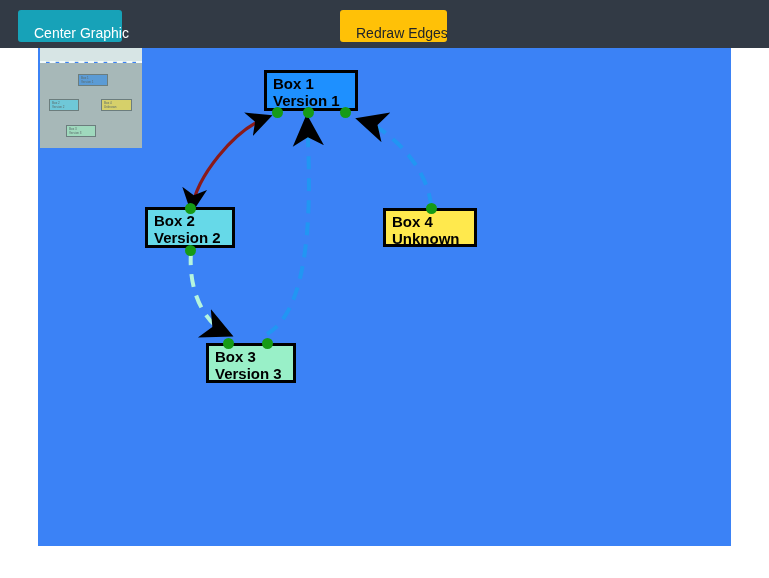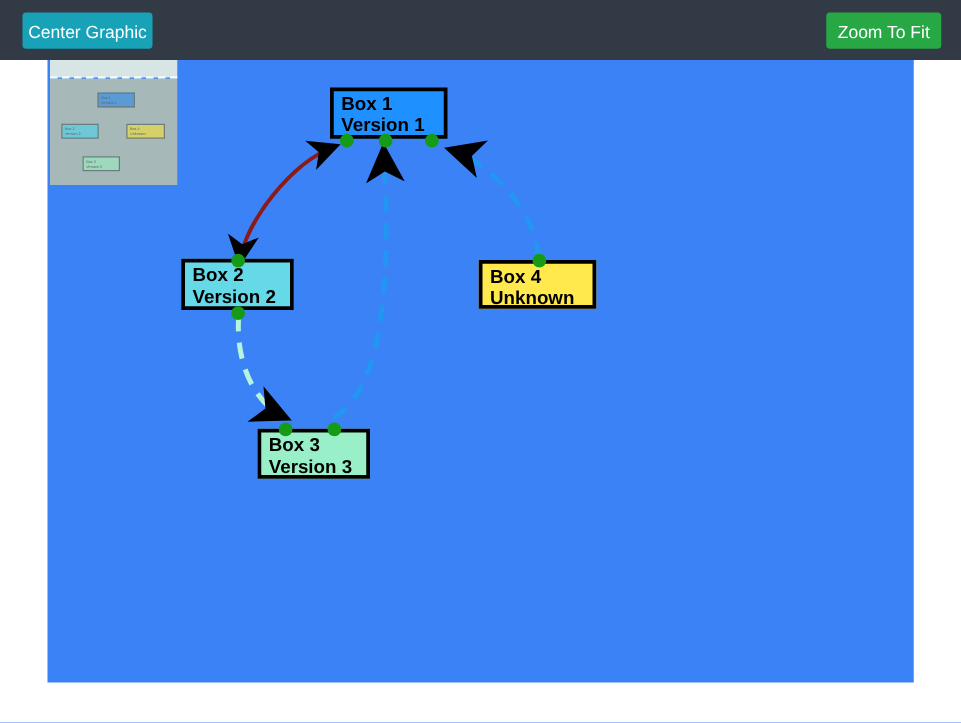--- a/index.html
+++ b/index.html
@@ -26,24 +26,24 @@
     box-sizing: border-box;
   }
   .tbtn {
     position: absolute;
     border: none;
     border-radius: 3px;
     color: #ffffff;
     font-family: "Liberation Sans", sans-serif;
     font-size: 14px;
     line-height: 1;
-    padding: 0;
+    padding: 16px;
     cursor: pointer;
     white-space: nowrap;
-    text-align: center;
+    text-align: left;
   }
   #btn-center {
     left: 18px;
     top: 10px;
     width: 104px;
     height: 29px;
     background: #17a2b8;
   }
   #btn-redraw {
     left: 340px;
@@ -147,21 +147,21 @@
     border-radius: 50%;
     background: #169b16;
     z-index: 6;
   }
 </style>
 </head>
 <body>
 
 <div id="toolbar">
   <button class="tbtn" id="btn-center">Center Graphic</button>
-  <button class="tbtn" id="btn-zoomfit">Zoom To Fit</button>
+  <button class="tbtn" id="btn-redraw">Redraw Edges</button>
 </div>
 
 <div id="canvas">
 
   <div id="minimap">
     <div id="minimap-strip"></div>
     <div id="minimap-dash"></div>
     <div id="minimap-body">
         <div class="mini-box" style="left: 38px; top: 11px; width: 30px; height: 12px; background: rgb(91, 155, 213);"><span>Box 1</span><br><span>Version 1</span></div>
         <div class="mini-box" style="left: 9px; top: 36px; width: 30px; height: 12px; background: rgb(111, 200, 216);"><span>Box 2</span><br><span>Version 2</span></div>

